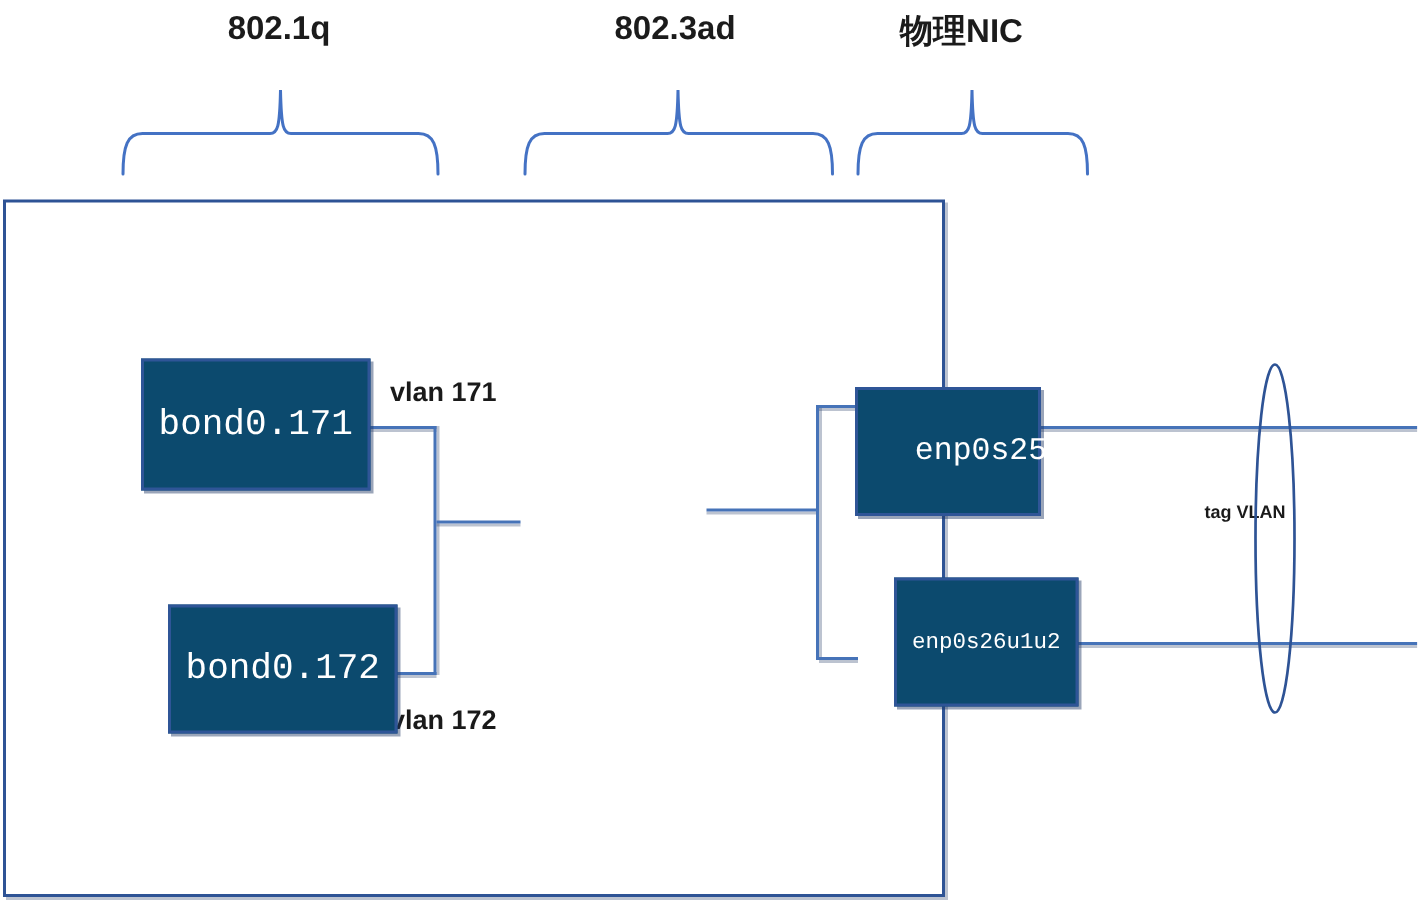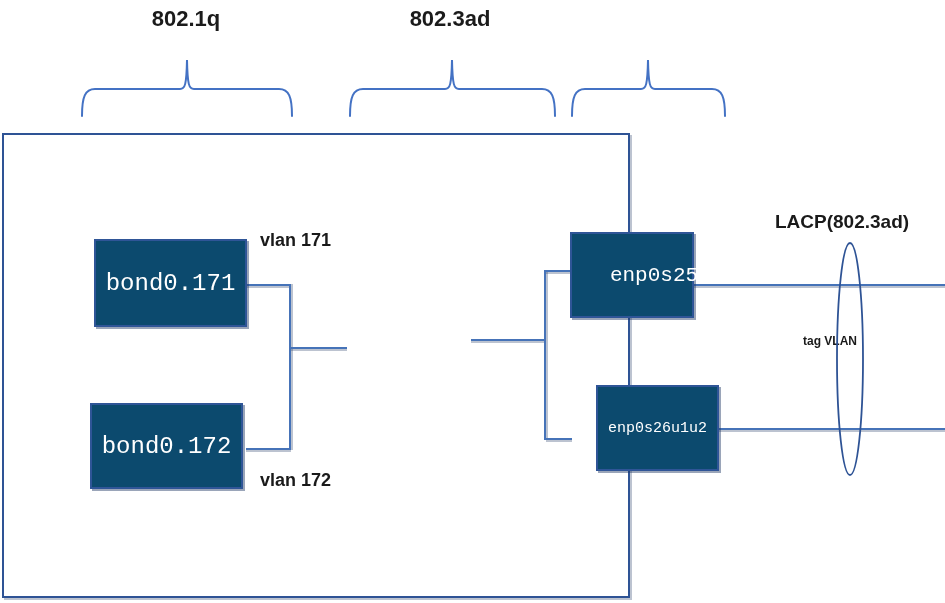--- a/index.html
+++ b/index.html
@@ -54,23 +54,23 @@
     border: 2px solid #2F5597;
     box-shadow: 2px 2px 0 rgba(32, 56, 100, 0.45);
     color: #ffffff;
     display: flex;
     align-items: center;
     justify-content: center;
     font-family: "Liberation Mono", "DejaVu Sans Mono", monospace;
     z-index: 3;
   }
   .node-bond0171 { left: 94px;  top: 239px; width: 153px; height: 88px; font-size: 24px; }
-  .node-bond0172 { left: 90px;  top: 403px; width: 153px; height: 86px; font-size: 24px; }
+  .node-bond0172 { left: 112px;  top: 403px; width: 153px; height: 86px; font-size: 24px; }
   .node-bond0    { left: 347px; top: 304px; width: 125px; height: 86px; font-size: 28px; }
-  .node-enp0s25  { left: 570px; top: 232px; width: 124px; height: 86px; font-size: 21px; padding-left: 44px; }
+  .node-enp0s25  { left: 570px; top: 258px; width: 124px; height: 86px; font-size: 21px; padding-left: 44px; }
   .node-enp0s26  { left: 596px; top: 385px; width: 123px; height: 86px; font-size: 15px; }
   
   .hline {
     position: absolute;
     height: 2px;
     background: #4673B8;
     box-shadow: 0 2px 0 rgba(32, 56, 100, 0.30);
     z-index: 2;
   }
   .vline {
@@ -101,20 +101,21 @@
     pointer-events: none;
   }
 </style>
 </head>
 <body>
 
 <div class="canvas">
 
   <div class="top-label" style="left:186px">802.1q</div>
   <div class="top-label" style="left:450px">802.3ad</div>
+  <div class="top-label" style="left:641px">物理NIC</div>
 
   <div class="outer-rect"></div>
 
   <div class="hline c1"></div>
   <div class="hline c2"></div>
   <div class="vline c3"></div>
   <div class="hline c4"></div>
   <div class="hline c5"></div>
   <div class="vline c6"></div>
   <div class="hline c7"></div>
@@ -128,23 +129,22 @@
   <div class="node node-bond0172">
     <span>bond0.172</span>
   </div>
   <div class="node node-enp0s25">
     <span>enp0s25</span>
   </div>
   <div class="node node-enp0s26">
     <span>enp0s26u1u2</span>
   </div>
 
-  <div class="annot annot-vlan" style="left:260px; top:230px">vlan 171</div>
+  <div class="annot annot-vlan" style="left:260px; top:251px">vlan 171</div>
   <div class="annot annot-vlan" style="left:260px; top:470px">vlan 172</div>
-  <div class="annot annot-lacp" style="left:775px; top:211px">LACP(802.3ad)</div>
   <div class="annot annot-tag" style="left:803px; top:334px">tag VLAN</div>
 
   <svg class="overlay" viewBox="0 0 945 603" xmlns="http://www.w3.org/2000/svg">
     <path d="M 82 116 C 82 97 85 89 95 89 L 180 89 C 185 89 186.5 85 187 60 C 187.5 85 189 89 194 89 L 279 89 C 289 89 292 97 292 116" fill="none" stroke="#4472C4" stroke-width="2" stroke-linecap="round"></path>
     <path d="M 350 116 C 350 97 353 89 363 89 L 445 89 C 450 89 451.5 85 452 60 C 452.5 85 454 89 459 89 L 542 89 C 552 89 555 97 555 116" fill="none" stroke="#4472C4" stroke-width="2" stroke-linecap="round"></path>
     <path d="M 572 116 C 572 97 575 89 585 89 L 641 89 C 646 89 647.5 85 648 60 C 648.5 85 650 89 655 89 L 712 89 C 722 89 725 97 725 116" fill="none" stroke="#4472C4" stroke-width="2" stroke-linecap="round"></path>
     <ellipse cx="850" cy="359" rx="13" ry="116" fill="none" stroke="#2E5395" stroke-width="1.8"></ellipse>
   </svg>
 
 </div>

